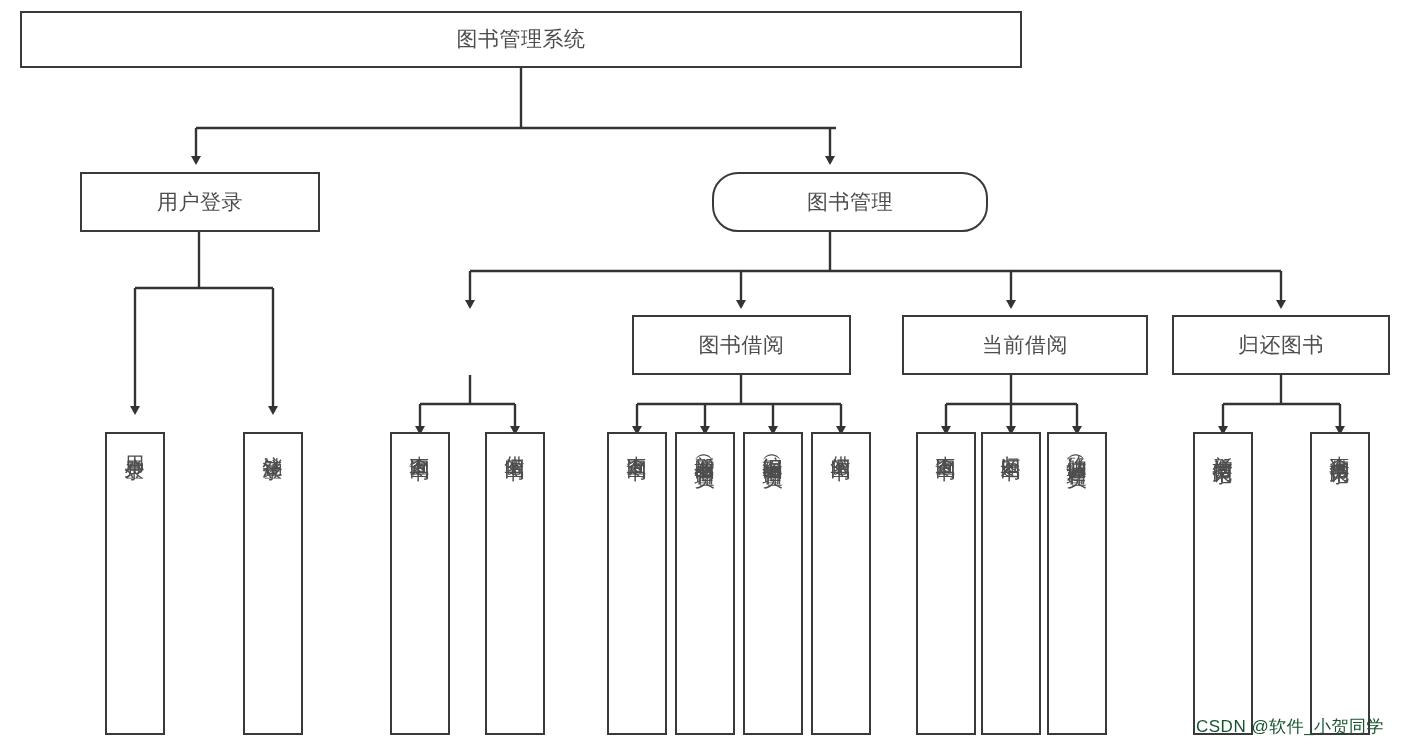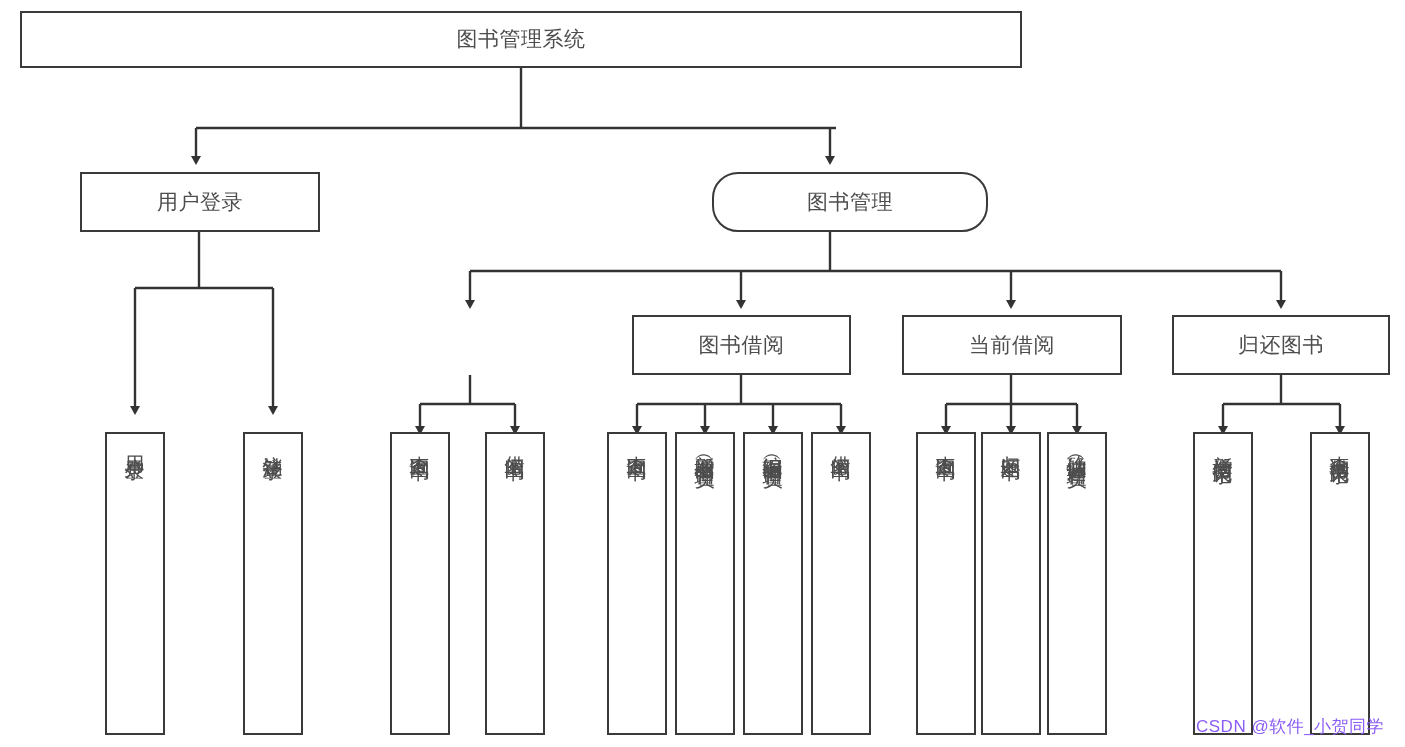--- a/index.html
+++ b/index.html
@@ -61,21 +61,21 @@
   .node.leaf .node-label {
     writing-mode: vertical-rl;
     text-orientation: upright;
     font-size: 20px;
     line-height: 1.0;
     letter-spacing: 2px;
     white-space: nowrap;
   }
   .watermark {
     position: absolute;
-    color: #8b5cf6;
+    color: #14532d;
     font-size: 17px;
     white-space: nowrap;
     z-index: 5;
     letter-spacing: 0.5px;
   }
 </style>
 </head>
 <body>
 
 <div id="diagram-canvas">
@@ -140,21 +140,21 @@
 
   <div class="node horiz" style="left:712px; top:172px; width:276px; height:60px;border-radius:26px;">
     <span class="node-label">图书管理</span>
   </div>
 
 
   <div class="node horiz" style="left:632px; top:315px; width:219px; height:60px;align-items:center;">
     <span class="node-label">图书借阅</span>
   </div>
 
-  <div class="node horiz" style="left:902px; top:315px; width:220px; height:60px;">
+  <div class="node horiz" style="left:902px; top:315px; width:246px; height:60px;">
     <span class="node-label">当前借阅</span>
   </div>
 
   <div class="node horiz" style="left:1172px; top:315px; width:218px; height:60px;">
     <span class="node-label">归还图书</span>
   </div>
 
   <div class="node leaf" style="left:105px; top:432px; width:60px; height:303px;">
     <span class="node-label">用户登录</span>
   </div>

